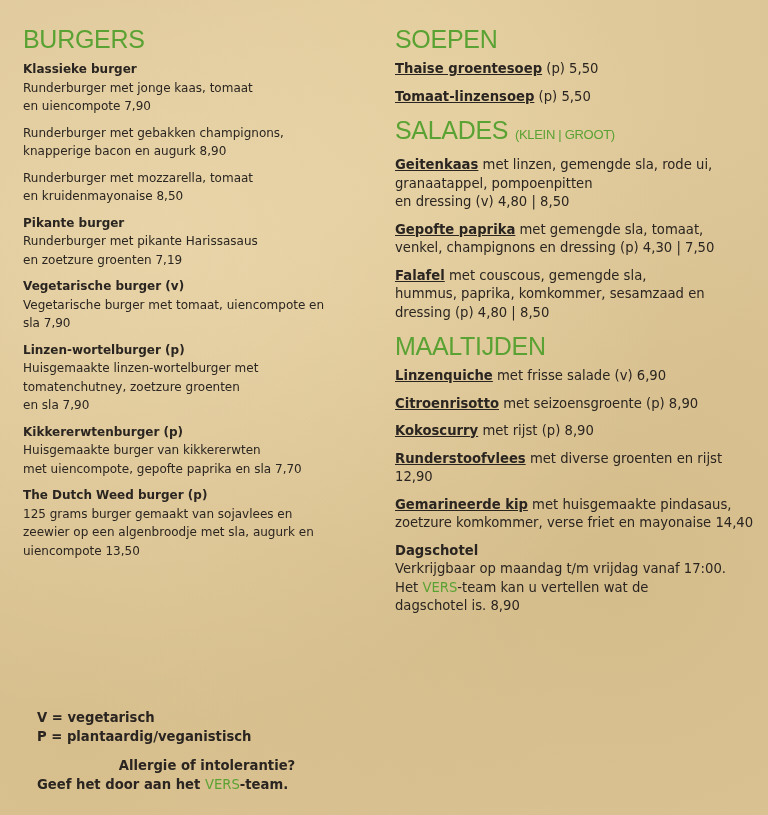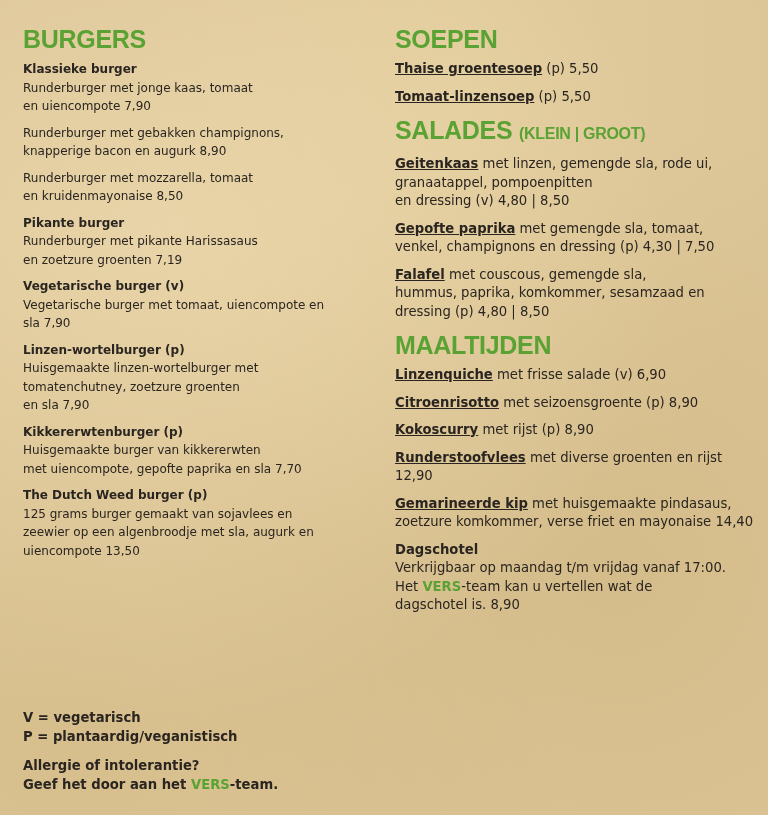--- a/index.html
+++ b/index.html
@@ -16,47 +16,47 @@
       position: relative;
     }
     .col {
       position: absolute;
       top: 24px;
     }
     .col-left { left: 23px; width: 350px; }
     .col-right { left: 395px; width: 360px; }
     .section-title {
       font-family: "Liberation Sans", sans-serif;
-      font-weight: bold;
+      font-weight: normal;
       color: #5aa233;
       font-size: 25px;
       line-height: 30px;
       letter-spacing: -0.3px;
       margin-bottom: 6px;
     }
     .section-title .sub {
-      font-size: 16px;
+      font-size: 13px;
     }
     .item { margin-bottom: 8px; font-size: 12px; line-height: 18.5px; }
     .item-name { font-weight: bold; display: block; }
     .item-desc { display: block; }
     .inline-name { font-weight: bold; text-decoration: underline; }
     .right-item { margin-bottom: 9px; font-size: 13.2px; line-height: 18.5px; }
-    .green { color: #5aa233; font-weight: bold; }
+    .green { color: #5aa233; font-weight: normal; }
     .legend {
       position: absolute;
-      left: 23px;
+      left: 37px;
       top: 709px;
       width: 340px;
       font-size: 13.2px;
       line-height: 18.5px;
       font-weight: bold;
     }
     .legend p { margin: 0; }
-    .legend .gap { margin-top: 11px; }
+    .legend .gap { margin-top: 11px; text-align: center; }
   </style>
 </head>
 <body>
 
 <div class="col col-left">
   <div class="section-title">BURGERS</div>
 
   <div class="item">
     <span class="item-name">Klassieke burger</span>
     <span class="item-desc ml">Runderburger met jonge kaas, tomaat

